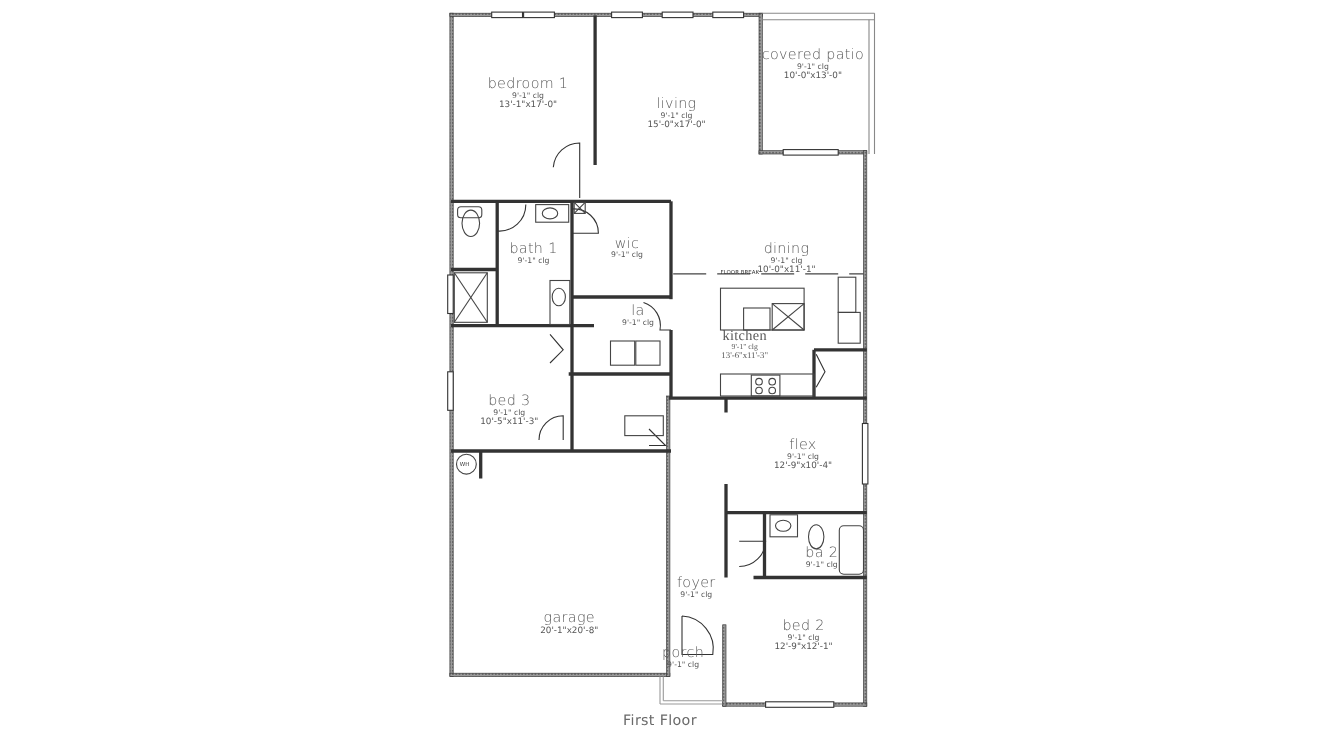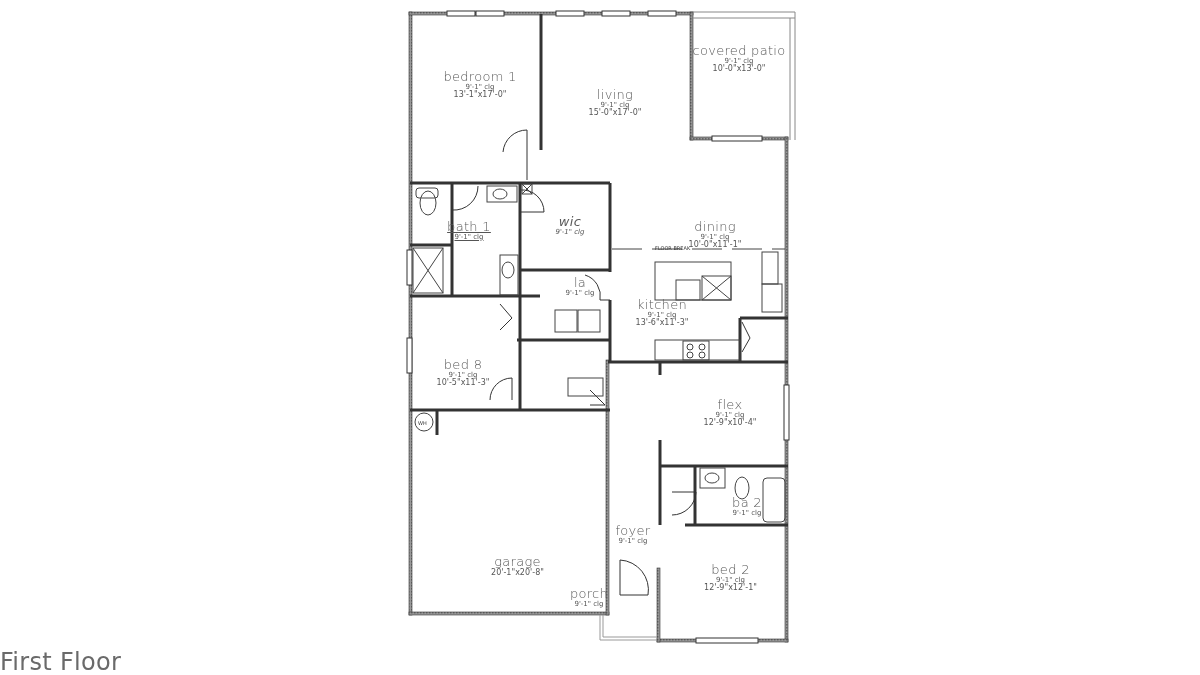--- a/index.html
+++ b/index.html
@@ -2,21 +2,21 @@
 <html><head>
   <meta charset="utf-8">
   <style>
     html, body { margin: 0; padding: 0; background: #ffffff; }
     body { width: 1200px; height: 675px; position: relative; overflow: hidden; font-family: "DejaVu Sans", sans-serif; }
     #plan { position: absolute; left: 0; top: 0; width: 1200px; height: 675px; }
     .room-label { position: absolute; text-align: center; color: #555; font-family: "DejaVu Sans", sans-serif; line-height: 1.05; }
     .room-name { font-size: 13px; font-weight: 300; letter-spacing: 0.3px; color: #5a5a5a; }
     .room-clg { font-size: 7px; color: #555; }
     .room-dim { font-size: 8px; color: #555; }
-    .caption { position: absolute; left: 0; width: 1200px; top: 648px; text-align: left; font-family: "DejaVu Sans", sans-serif; font-size: 24px; color: #6a6a6a; letter-spacing: 0.3px; }
+    .caption { position: absolute; left: 0; width: 1200px; top: 648px; text-align: center; font-family: "DejaVu Sans", sans-serif; font-size: 13px; color: #6a6a6a; letter-spacing: 0.3px; }
     .tiny { position: absolute; font-size: 5px; color: #333; font-family: "DejaVu Sans", sans-serif; }
   </style>
 </head>
 <body>
 
 <svg id="plan" viewBox="0 0 1200 675" xmlns="http://www.w3.org/2000/svg">
   <defs>
     <pattern id="hatch" width="3" height="3" patternUnits="userSpaceOnUse">
       <rect width="3" height="3" fill="#9a9a9a"></rect>
       <rect width="1.5" height="1.5" fill="#666"></rect>
@@ -157,39 +157,39 @@
 <div class="room-label" style="left:663px;top:44px;width:96px;margin-left:28px;">
   <div class="room-name">covered patio</div>
   <div class="room-clg">9'-1" clg</div>
   <div class="room-dim">10'-0"x13'-0"</div>
 </div>
 <div class="room-label" style="left:665px;top:180px;width:100px;margin-top:40px;">
   <div class="room-name">dining</div>
   <div class="room-clg">9'-1" clg</div>
   <div class="room-dim">10'-0"x11'-1"</div>
 </div>
-<div class="room-label" style="left:434px;top:220px;width:70px;text-decoration:underline;">
+<div class="room-label" style="left:450px;top:220px;width:70px;">
   <div class="room-name">bath 1</div>
   <div class="room-clg">9'-1" clg</div>
 </div>
-<div class="room-label" style="left:540px;top:215px;width:60px;font-style:italic;">
+<div class="room-label" style="left:540px;top:215px;width:60px;">
   <div class="room-name">wic</div>
   <div class="room-clg">9'-1" clg</div>
 </div>
 <div class="room-label" style="left:555px;top:276px;width:50px;">
   <div class="room-name">la</div>
   <div class="room-clg">9'-1" clg</div>
 </div>
-<div class="room-label" style="left:612px;top:298px;width:100px;">
+<div class="room-label" style="left:627px;top:298px;width:100px;font-family:Liberation Serif, serif;">
   <div class="room-name">kitchen</div>
   <div class="room-clg">9'-1" clg</div>
   <div class="room-dim">13'-6"x11'-3"</div>
 </div>
 <div class="room-label" style="left:418px;top:358px;width:90px;">
-  <div class="room-name">bed 8</div>
+  <div class="room-name">bed 3</div>
   <div class="room-clg">9'-1" clg</div>
   <div class="room-dim">10'-5"x11'-3"</div>
 </div>
 <div class="room-label" style="left:680px;top:398px;width:100px;">
   <div class="room-name">flex</div>
   <div class="room-clg">9'-1" clg</div>
   <div class="room-dim">12'-9"x10'-4"</div>
 </div>
 <div class="room-label" style="left:722px;top:496px;width:50px;">
   <div class="room-name">ba 2</div>
@@ -201,18 +201,18 @@
 </div>
 <div class="room-label" style="left:610px;top:524px;width:46px;">
   <div class="room-name">foyer</div>
   <div class="room-clg">9'-1" clg</div>
 </div>
 <div class="room-label" style="left:693px;top:563px;width:75px;">
   <div class="room-name">bed 2</div>
   <div class="room-clg">9'-1" clg</div>
   <div class="room-dim">12'-9"x12'-1"</div>
 </div>
-<div class="room-label" style="left:566px;top:587px;width:46px;">
+<div class="room-label" style="left:598px;top:587px;width:46px;">
   <div class="room-name">porch</div>
   <div class="room-clg">9'-1" clg</div>
 </div>
 
 <div class="caption">First Floor</div>
 
 </body></html>

